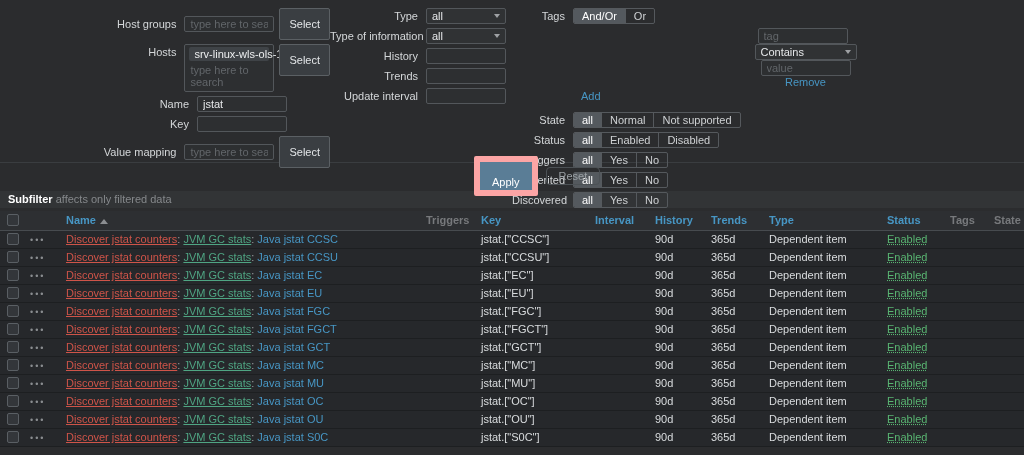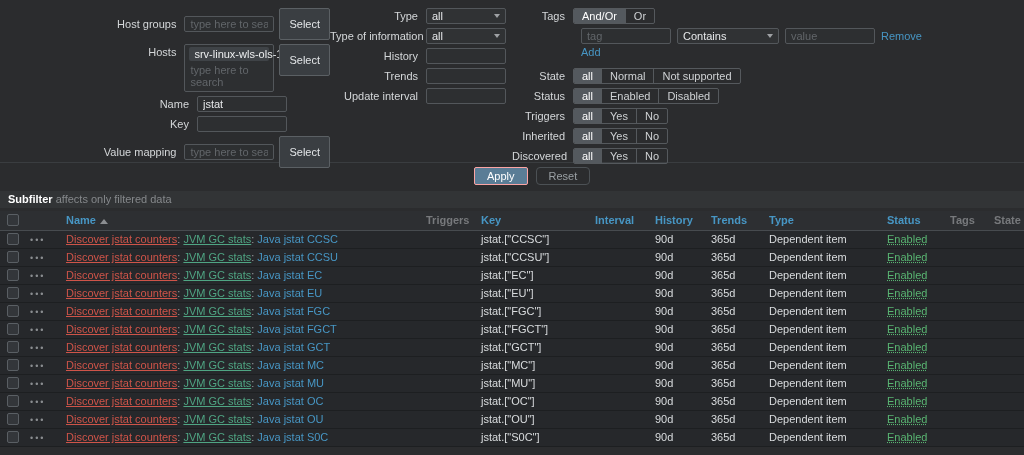--- a/index.html
+++ b/index.html
@@ -52,27 +52,27 @@
   }
   .chev { width:0; height:0; border-left:3px solid transparent; border-right:3px solid transparent; border-top:4px solid #9ea1a4; margin-left:6px; }
   .seg { display:inline-flex; border:1px solid #55595d; border-radius:2px; overflow:hidden; height:16px; }
   .seg span {
     padding:1px 8px; line-height:13px; color:#cfd2d4; cursor:pointer;
     border-left:1px solid #55595d; white-space:nowrap;
   }
   .seg span:first-child { border-left:none; }
   .seg span.sel { background:#54595e; color:#ffffff; }
   .link { color:#4796c4; text-decoration:none; cursor:pointer; }
-  .tagrow { display:flex; align-items:center; margin-bottom:2px; }
+  .tagrow { display:flex; align-items:center; margin-bottom:2px;flex-direction:column; }
   .addrow { margin:0 0 10px 69px; }
   
   .btnbar { border-top:1px solid #3a3d40; padding:5px 0 5px 474px; display:flex; gap:8px; align-items:center; height:27px; }
   .btn-apply {
-    background:#5a7d96; border:1px solid #fca5a5; border-radius:2px;
-    color:#fff; padding:2px 12px; height:18px; font-size:11px; cursor:pointer;
+    background:#5a7d96; border:6px solid #fca5a5; border-radius:2px;
+    color:#fff; padding:14px 12px; height:18px; font-size:11px; cursor:pointer;
   }
   .btn-reset {
     background:transparent; border:1px solid #4c5155; border-radius:4px;
     color:#9aa0a4; padding:2px 12px; height:18px; font-size:11px; cursor:pointer;
   }
   
   .subbar { margin-top:2px; background:#323436; height:17px; line-height:17px; padding:0 8px; }
   .subbar b { color:#ffffff; font-weight:bold; }
   .subbar .note { color:#85888b; }
   

